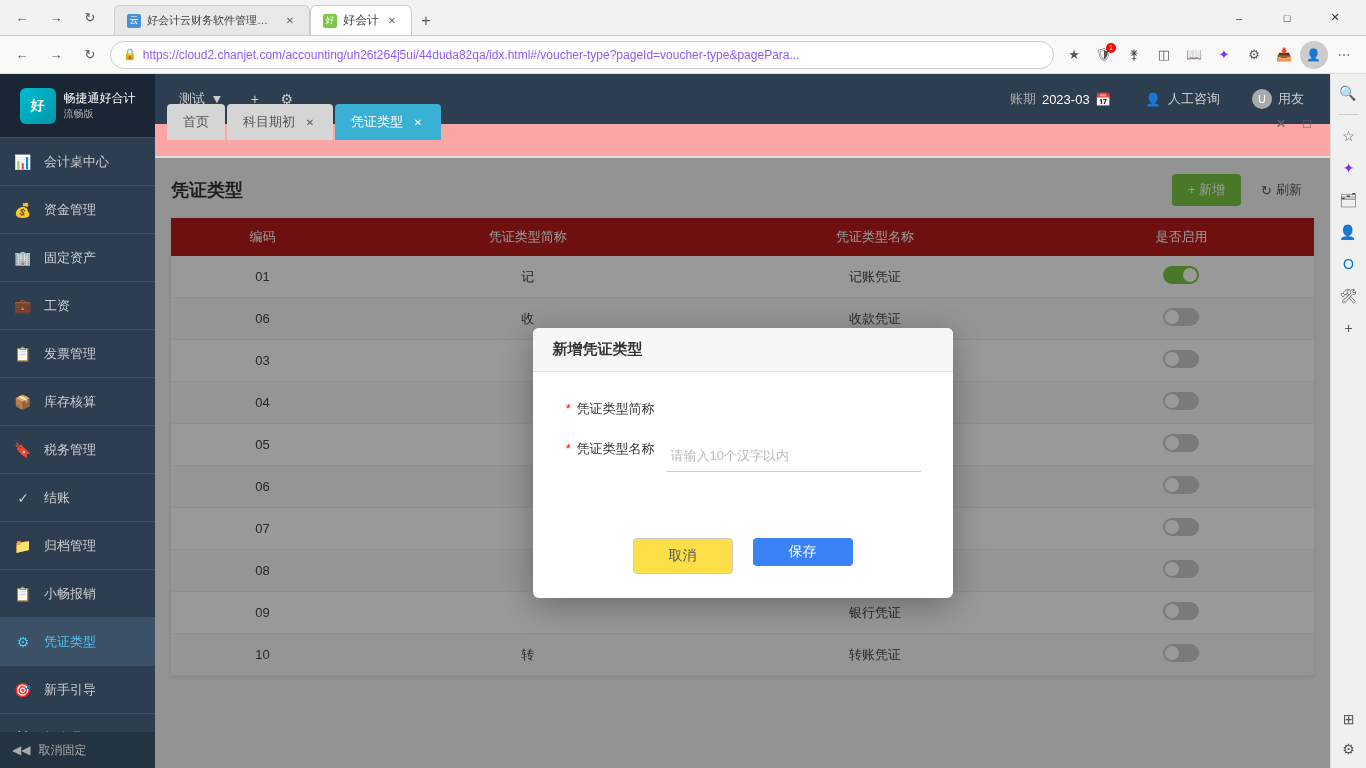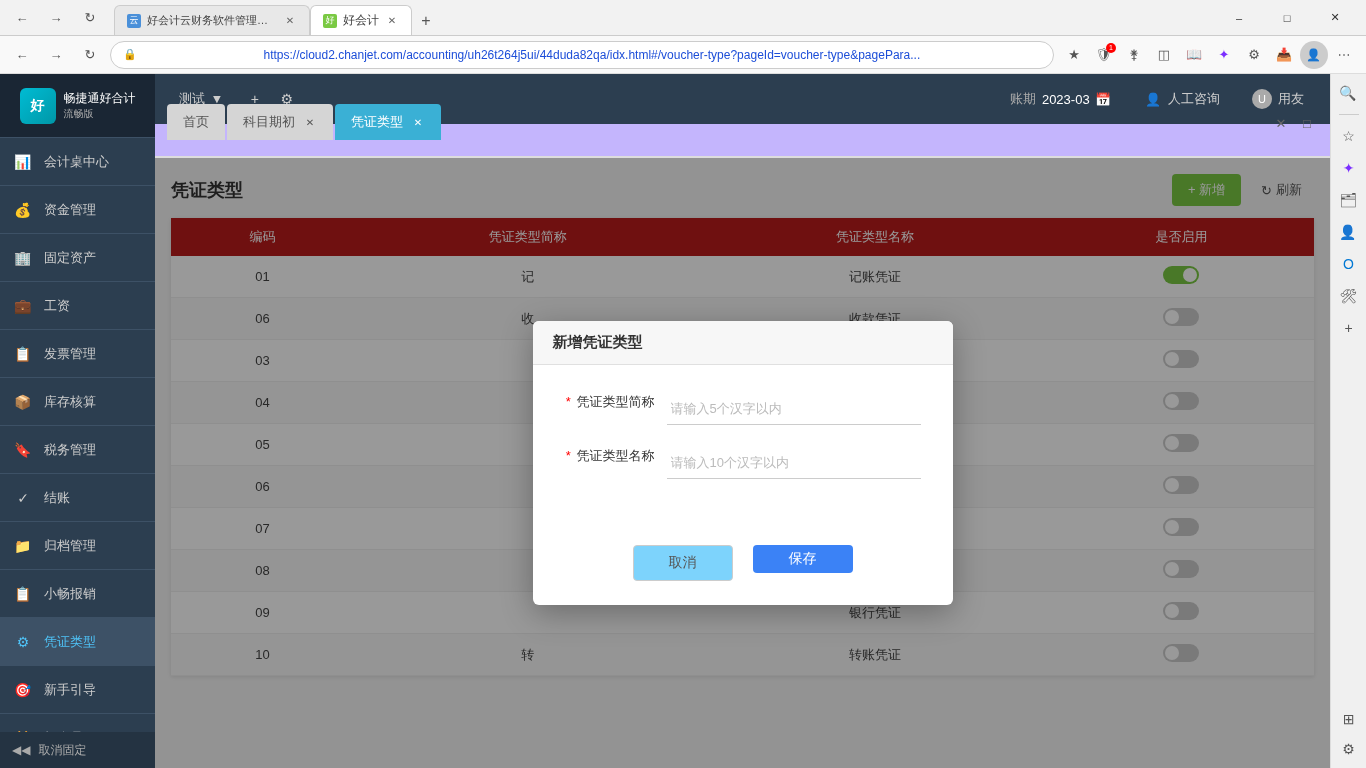--- a/index.html
+++ b/index.html
@@ -95,21 +95,21 @@
       height: 28px;
       background: #fff;
       border: 1px solid #ccc;
       border-radius: 14px;
       padding: 0 12px;
       font-size: 12px;
       color: #333;
       display: flex; align-items: center; gap: 6px;
     }
     .lock-icon { color: #666; font-size: 11px; }
-    .address-text { flex: 1; font-size: 12px; color: #1d4ed8; overflow: hidden; text-overflow: ellipsis; white-space: nowrap; text-align: center; }
+    .address-text { flex: 1; font-size: 12px; color: #8b5cf6; overflow: hidden; text-overflow: ellipsis; white-space: nowrap; }
     .toolbar-icons {
       display: flex; gap: 2px;
     }
     .toolbar-icon {
       width: 28px; height: 28px;
       border-radius: 4px;
       display: flex; align-items: center; justify-content: center;
       cursor: pointer; color: #555; font-size: 13px;
       position: relative;
     }
@@ -264,21 +264,21 @@
       gap: 6px;
       color: #ccc;
       cursor: pointer;
       padding: 4px 10px;
       border-radius: 4px;
     }
 
     
     .page-tabs {
       height: 26px;
-      background: #c4b5fd;
+      background: #fca5a5;
       display: flex;
       align-items: flex-end;
       padding: 16px 12px;
       gap: 0;
       border-bottom: 2px solid #ddd;
     }
     .page-tab {
       height: 36px;
       padding: 0 16px;
       display: flex;
@@ -469,21 +469,21 @@
     }
     .form-input::placeholder { color: #bbb; }
     .modal-footer {
       padding: 16px 32px 24px;
       display: flex;
       justify-content: center;
       gap: 20px;
     }
     .btn-cancel {
       width: 100px; height: 36px;
-      background: #7dd3fc;
+      background: #fde047;
       border: 1px solid #ccc;
       border-radius: 4px;
       cursor: pointer;
       font-size: 14px;
       color: #555;
     }
     .btn-save {
       width: 100px; height: 28px;
       background: #3b82f6;
       border: none;
@@ -810,21 +810,20 @@
         <div class="modal">
           <div class="modal-header">
             <span>新增凭证类型</span>
           </div>
           <div class="modal-body">
             <div class="form-row">
               <div class="form-label">
                 <span class="required-mark">*</span>
                 <span>凭证类型简称</span>
               </div>
-              <input class="form-input" type="text" placeholder="请输入5个汉字以内" style="">
             </div>
             <div class="form-row">
               <div class="form-label">
                 <span class="required-mark">*</span>
                 <span>凭证类型名称</span>
               </div>
               <input class="form-input" type="text" placeholder="请输入10个汉字以内" style="">
             </div>
           </div>
           <div class="modal-footer">

